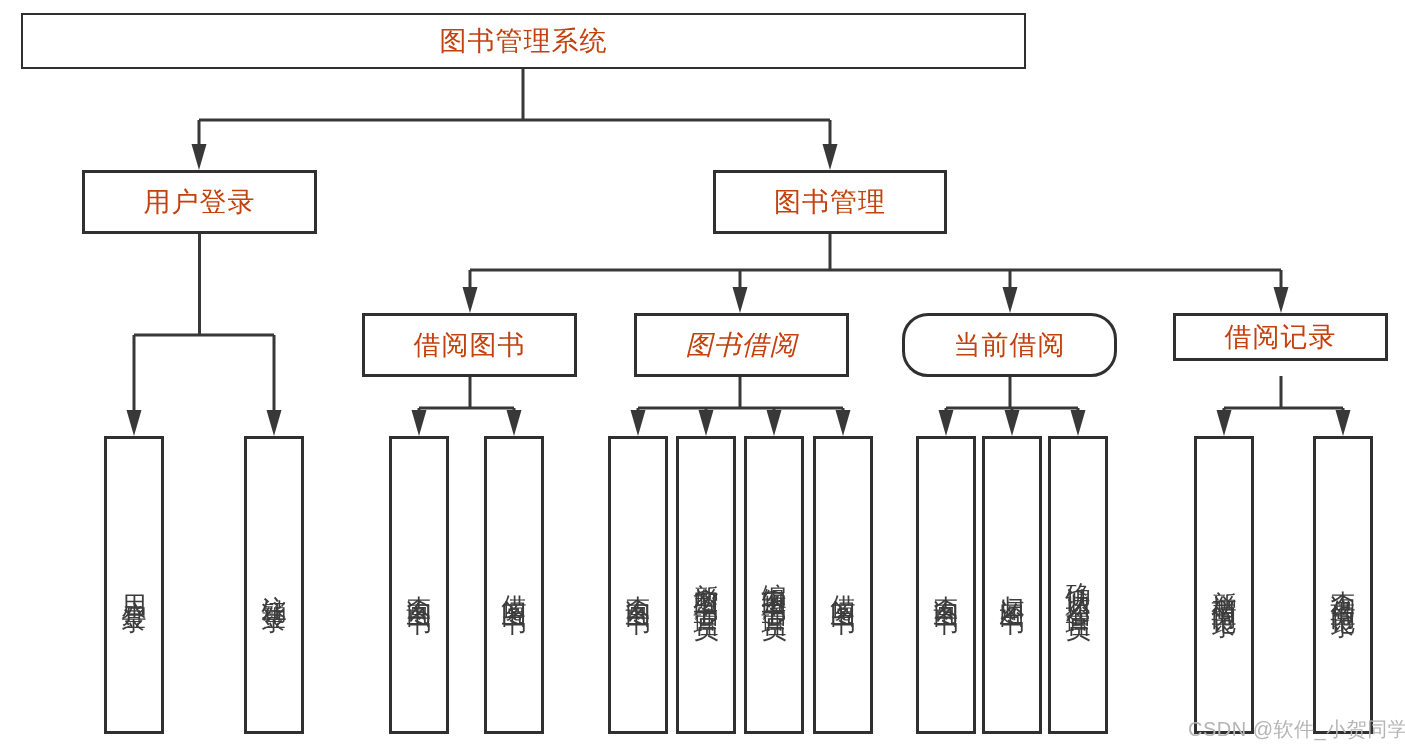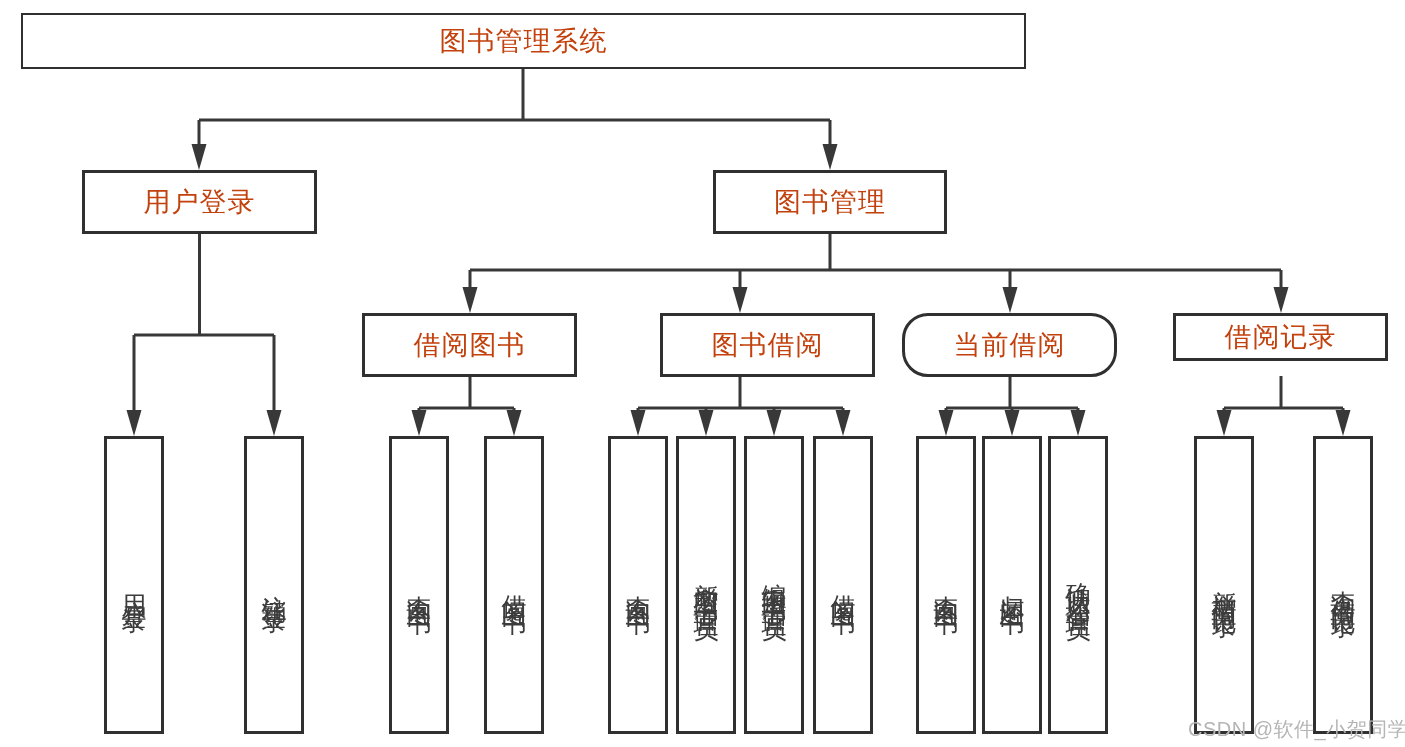--- a/index.html
+++ b/index.html
@@ -70,21 +70,21 @@
   <div class="node hnode" style="left:82px;top:170px;width:235px;height:64px;">
     <span>用户登录</span>
   </div>
   <div class="node hnode" style="left:713px;top:170px;width:234px;height:64px;">
     <span>图书管理</span>
   </div>
 
   <div class="node hnode" style="left:362px;top:313px;width:215px;height:64px;">
     <span>借阅图书</span>
   </div>
-  <div class="node hnode" style="left:660px;top:313px;width:215px;height:64px;">
+  <div class="node hnode" style="left:634px;top:313px;width:215px;height:64px;font-style:italic;">
     <span>图书借阅</span>
   </div>
   <div class="node hnode" style="left:902px;top:313px;width:215px;height:64px;border-radius:26px;">
     <span>当前借阅</span>
   </div>
   <div class="node hnode" style="left:1173px;top:313px;width:215px;height:48px;">
     <span>借阅记录</span>
   </div>
 
   <div class="node vnode" style="left:104px;top:436px;width:60px;height:298px;">

